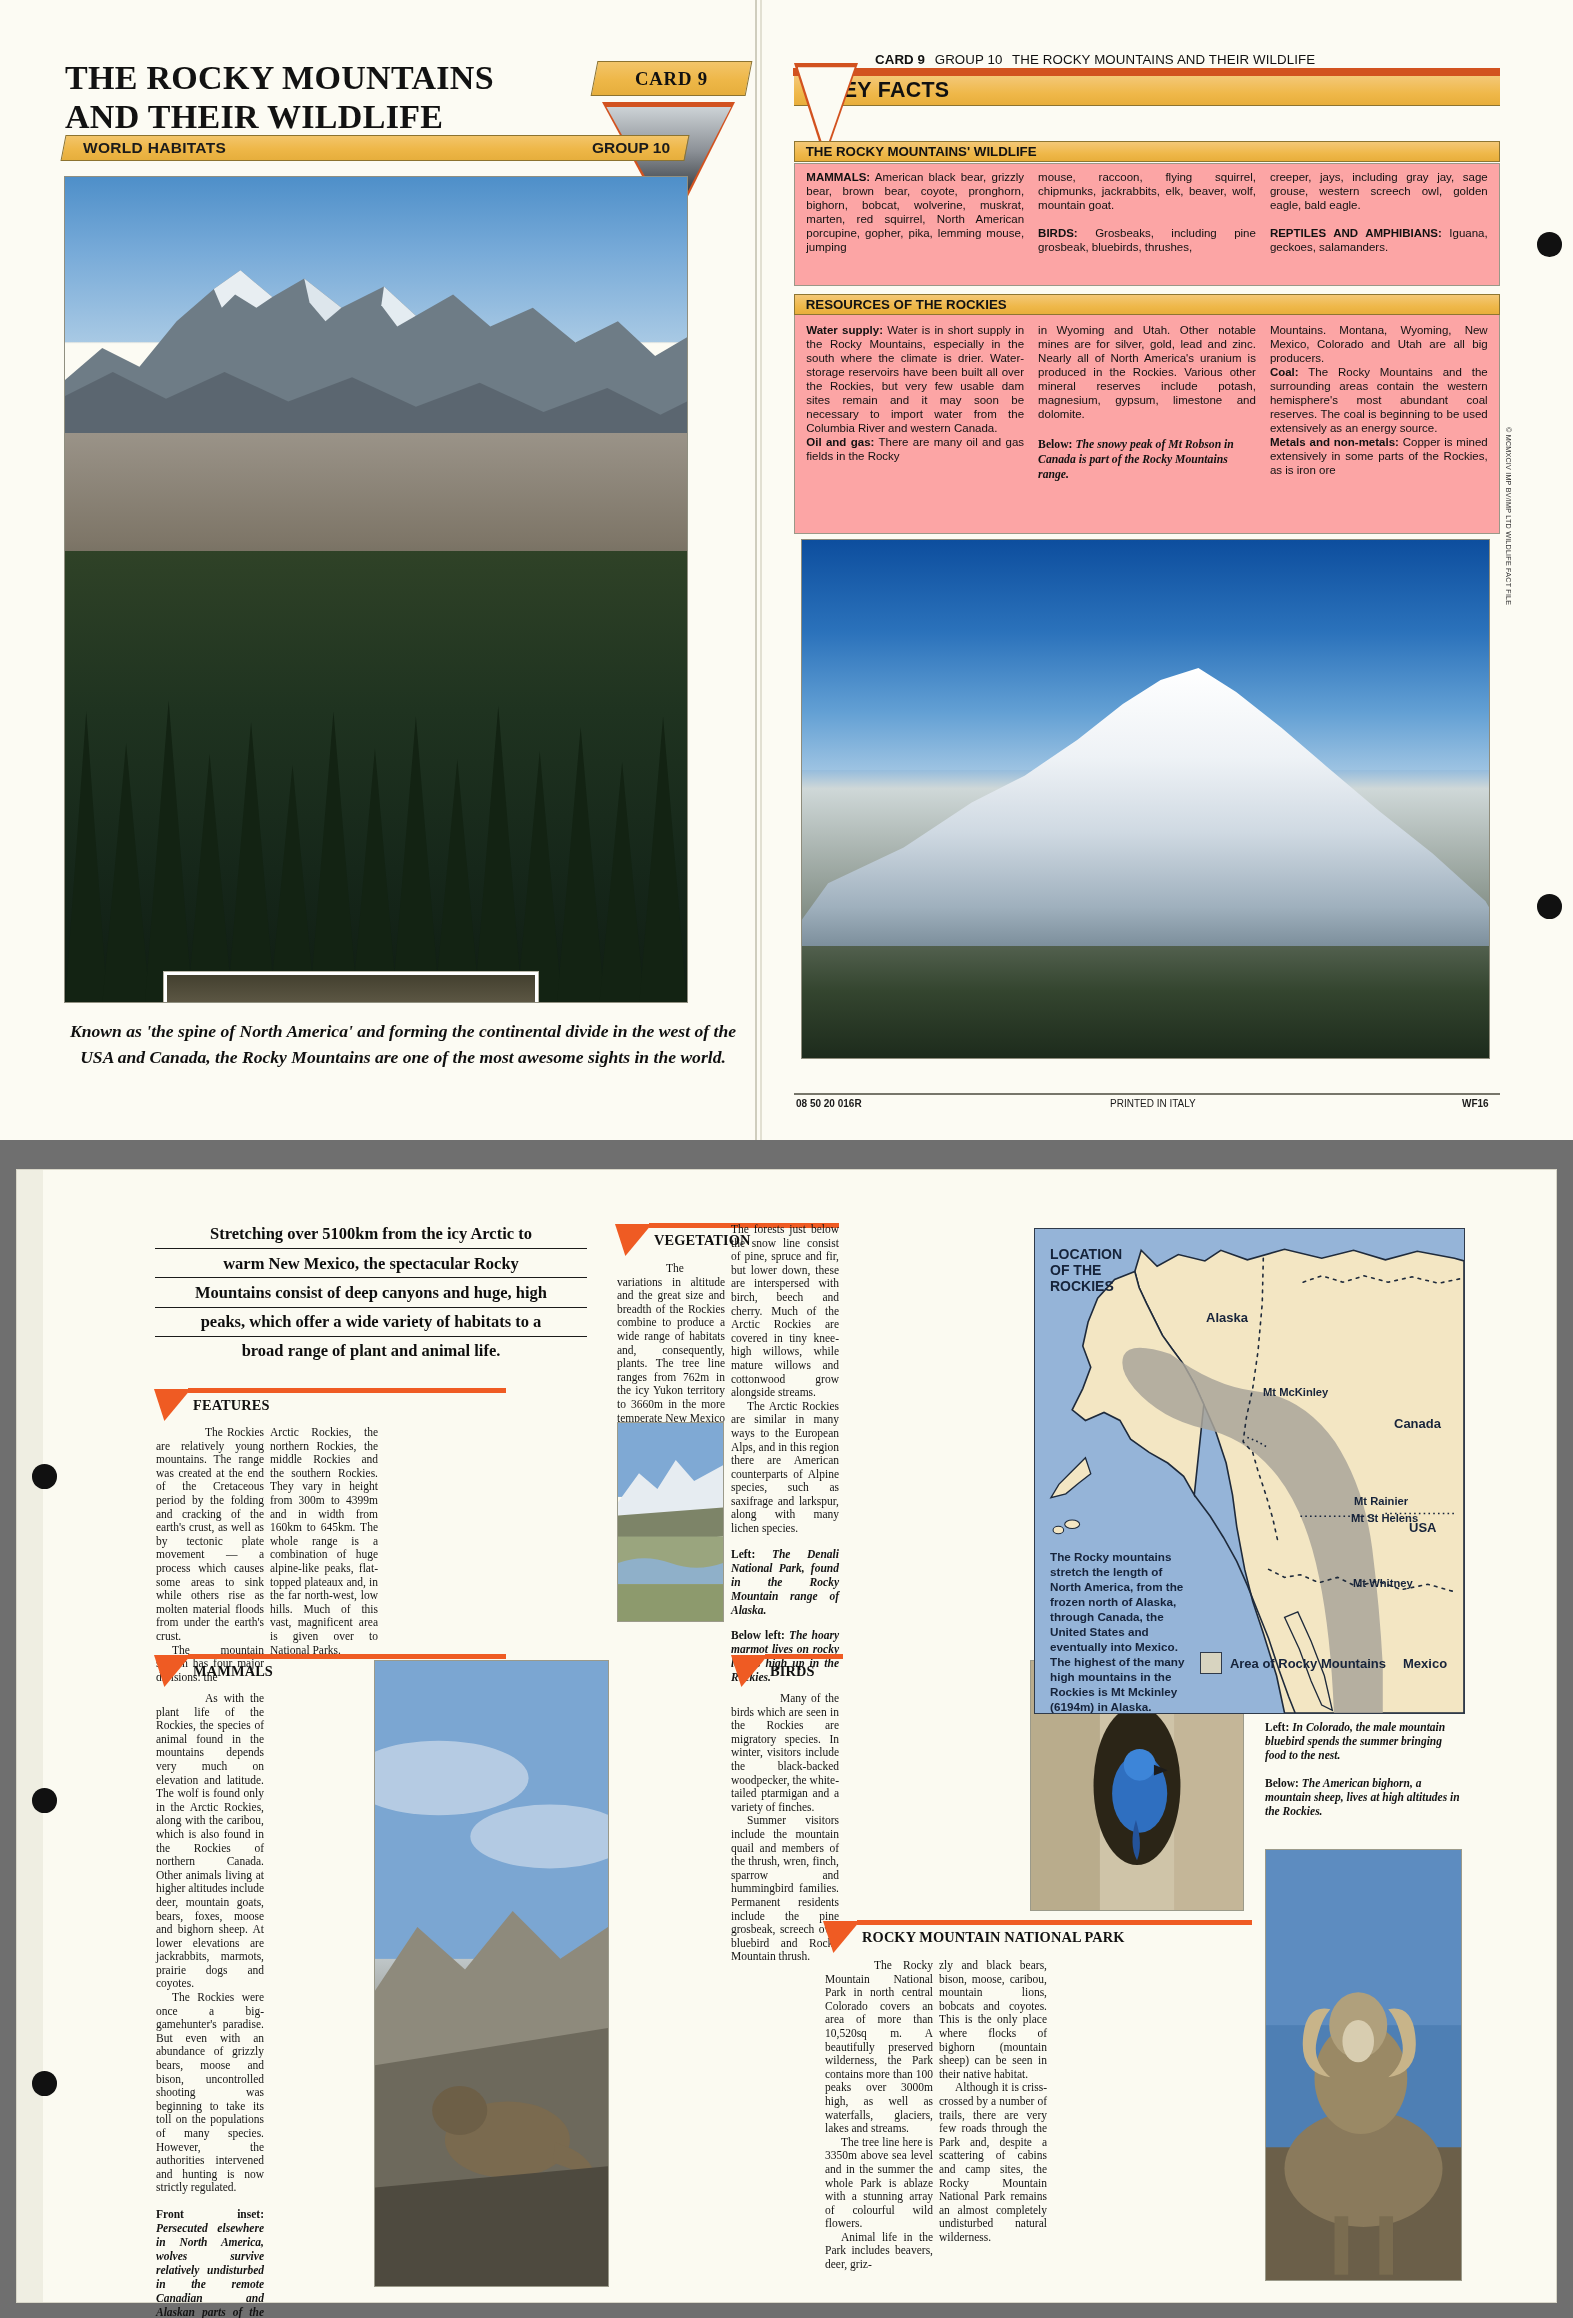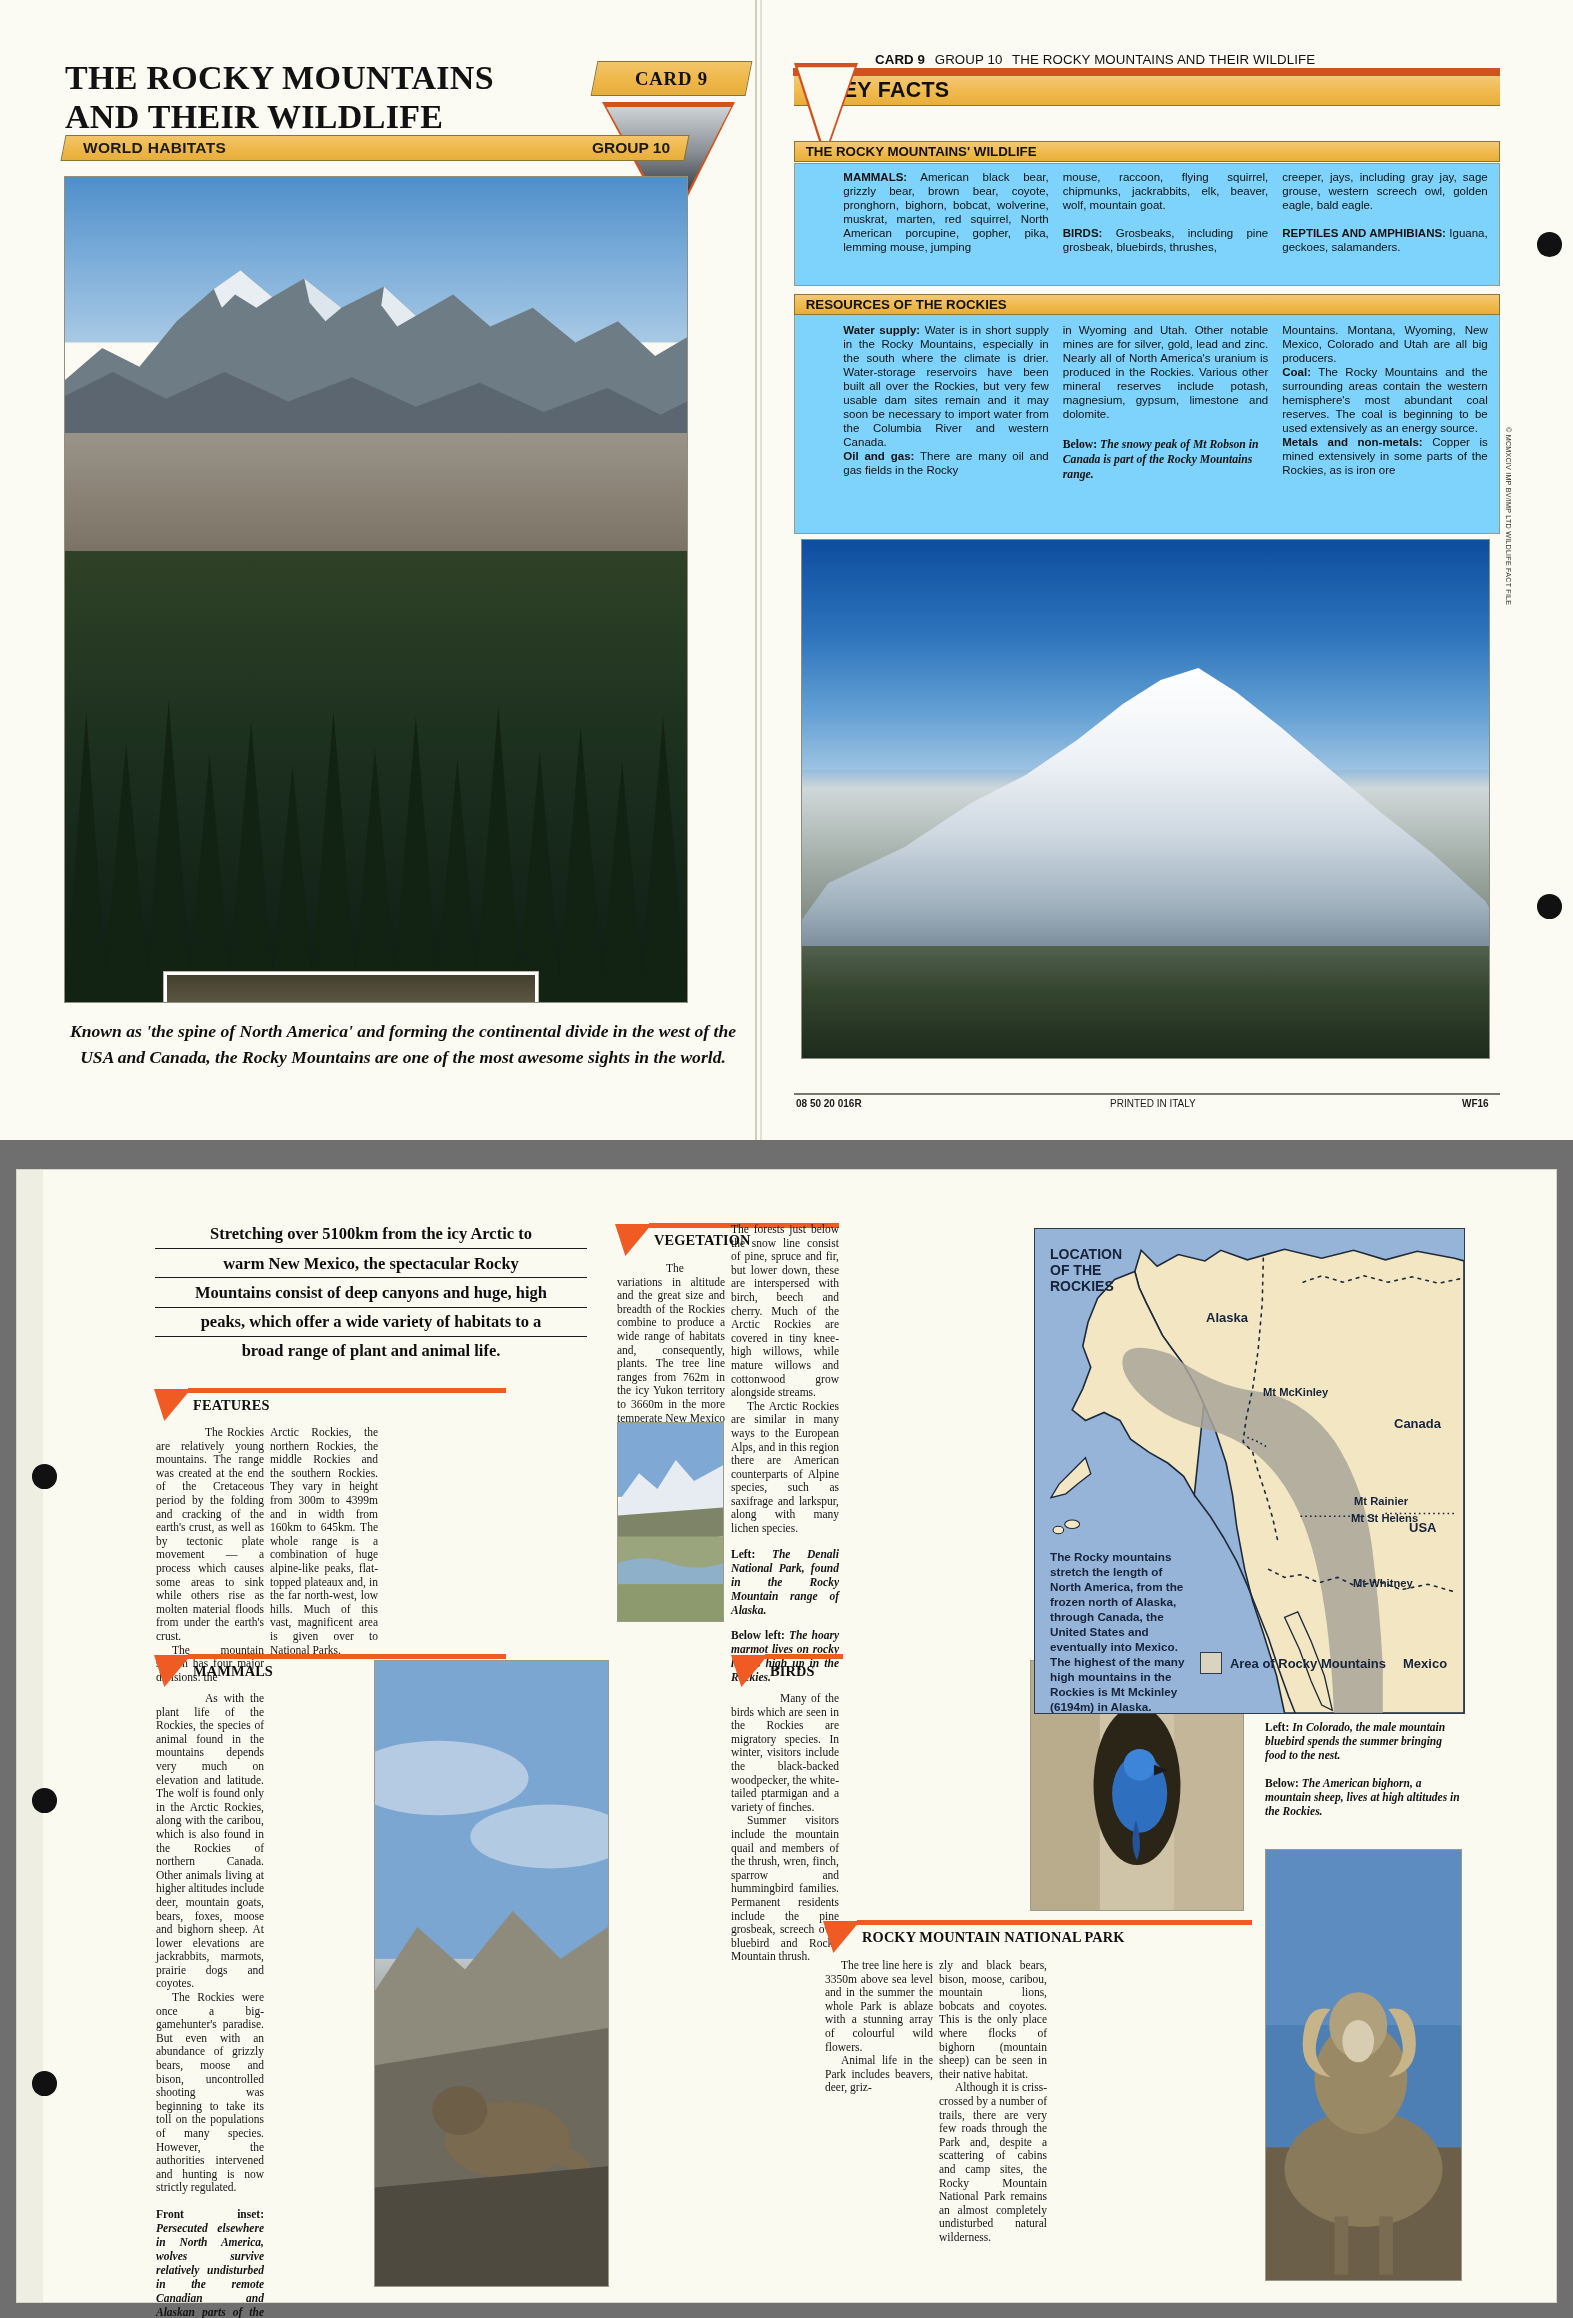--- a/index.html
+++ b/index.html
@@ -119,21 +119,21 @@
     background: #fcfbf3;
   }
 
   .sect-bar {
     position:absolute; height: 21.4px;
     background: linear-gradient(180deg,#f4c877 0%, #efb84a 60%, #e8ae3b 100%);
     border: 0.5px solid #8e7632; display:flex; align-items:center;
   }
   .sect-bar span { font-size: 13.3px; font-weight:bold; color:#121212; margin-left: 10.7px; }
 
-  .factbox { position:absolute; border: 1.1px solid #9a9888; background:#7dd3fc;padding-left:37px; }
+  .factbox { position:absolute; border: 1.1px solid #9a9888; background:#fca5a5; }
 
   .col3 { display:flex; }
   .col3 > div { flex: 1; padding: 0 7px; }
   .col3 > div + div { border-left: 0; }
   .bodytxt {
     font-size: 11.5px; line-height: 14px; color: #111; text-align: justify;
     font-family: "Liberation Sans", sans-serif;
   }
   .bodytxt b { font-weight: bold; }
   .cap-serif {
@@ -457,20 +457,21 @@
   <p style="text-indent:49px;">Many of the birds which are seen in the Rockies are migratory species. In winter, visitors include the black-backed woodpecker, the white-tailed ptarmigan and a variety of finches.</p>
   <p>Summer visitors include the mountain quail and members of the thrush, wren, finch, sparrow and hummingbird families. Permanent residents include the pine grosbeak, screech owl, bluebird and Rocky Mountain thrush.</p>
 </div>
 
 <div class="sechead" style="left:823px; top:1920px; width:587px;">
   <div class="tri"></div>
   <div class="line" style="width:395px;"></div>
   <div class="txt">ROCKY MOUNTAIN NATIONAL PARK</div>
 </div>
 <div class="bc-col" style="left:825px; top:1959px; width:108px;">
+  <p style="text-indent:49px;">The Rocky Mountain National Park in north central Colorado covers an area of more than 10,520sq m. A beautifully preserved wilderness, the Park contains more than 100 peaks over 3000m high, as well as waterfalls, glaciers, lakes and streams.</p>
   <p>The tree line here is 3350m above sea level and in the summer the whole Park is ablaze with a stunning array of colourful wild flowers.</p>
   <p>Animal life in the Park includes beavers, deer, griz-</p>
 </div>
 <div class="bc-col" style="left:939px; top:1959px; width:108px;">
   <p class="noind">zly and black bears, bison, moose, caribou, mountain lions, bobcats and coyotes. This is the only place where flocks of bighorn (mountain sheep) can be seen in their native habitat.</p>
   <p>Although it is criss-crossed by a number of trails, there are very few roads through the Park and, despite a scattering of cabins and camp sites, the Rocky Mountain National Park remains an almost completely undisturbed natural wilderness.</p>
 </div>
 
 <div class="photo" style="left:1030px; top:1660px; width:214px; height:251px;">
   <svg viewBox="0 0 400 470" preserveAspectRatio="none" style="width:100%;height:100%">

